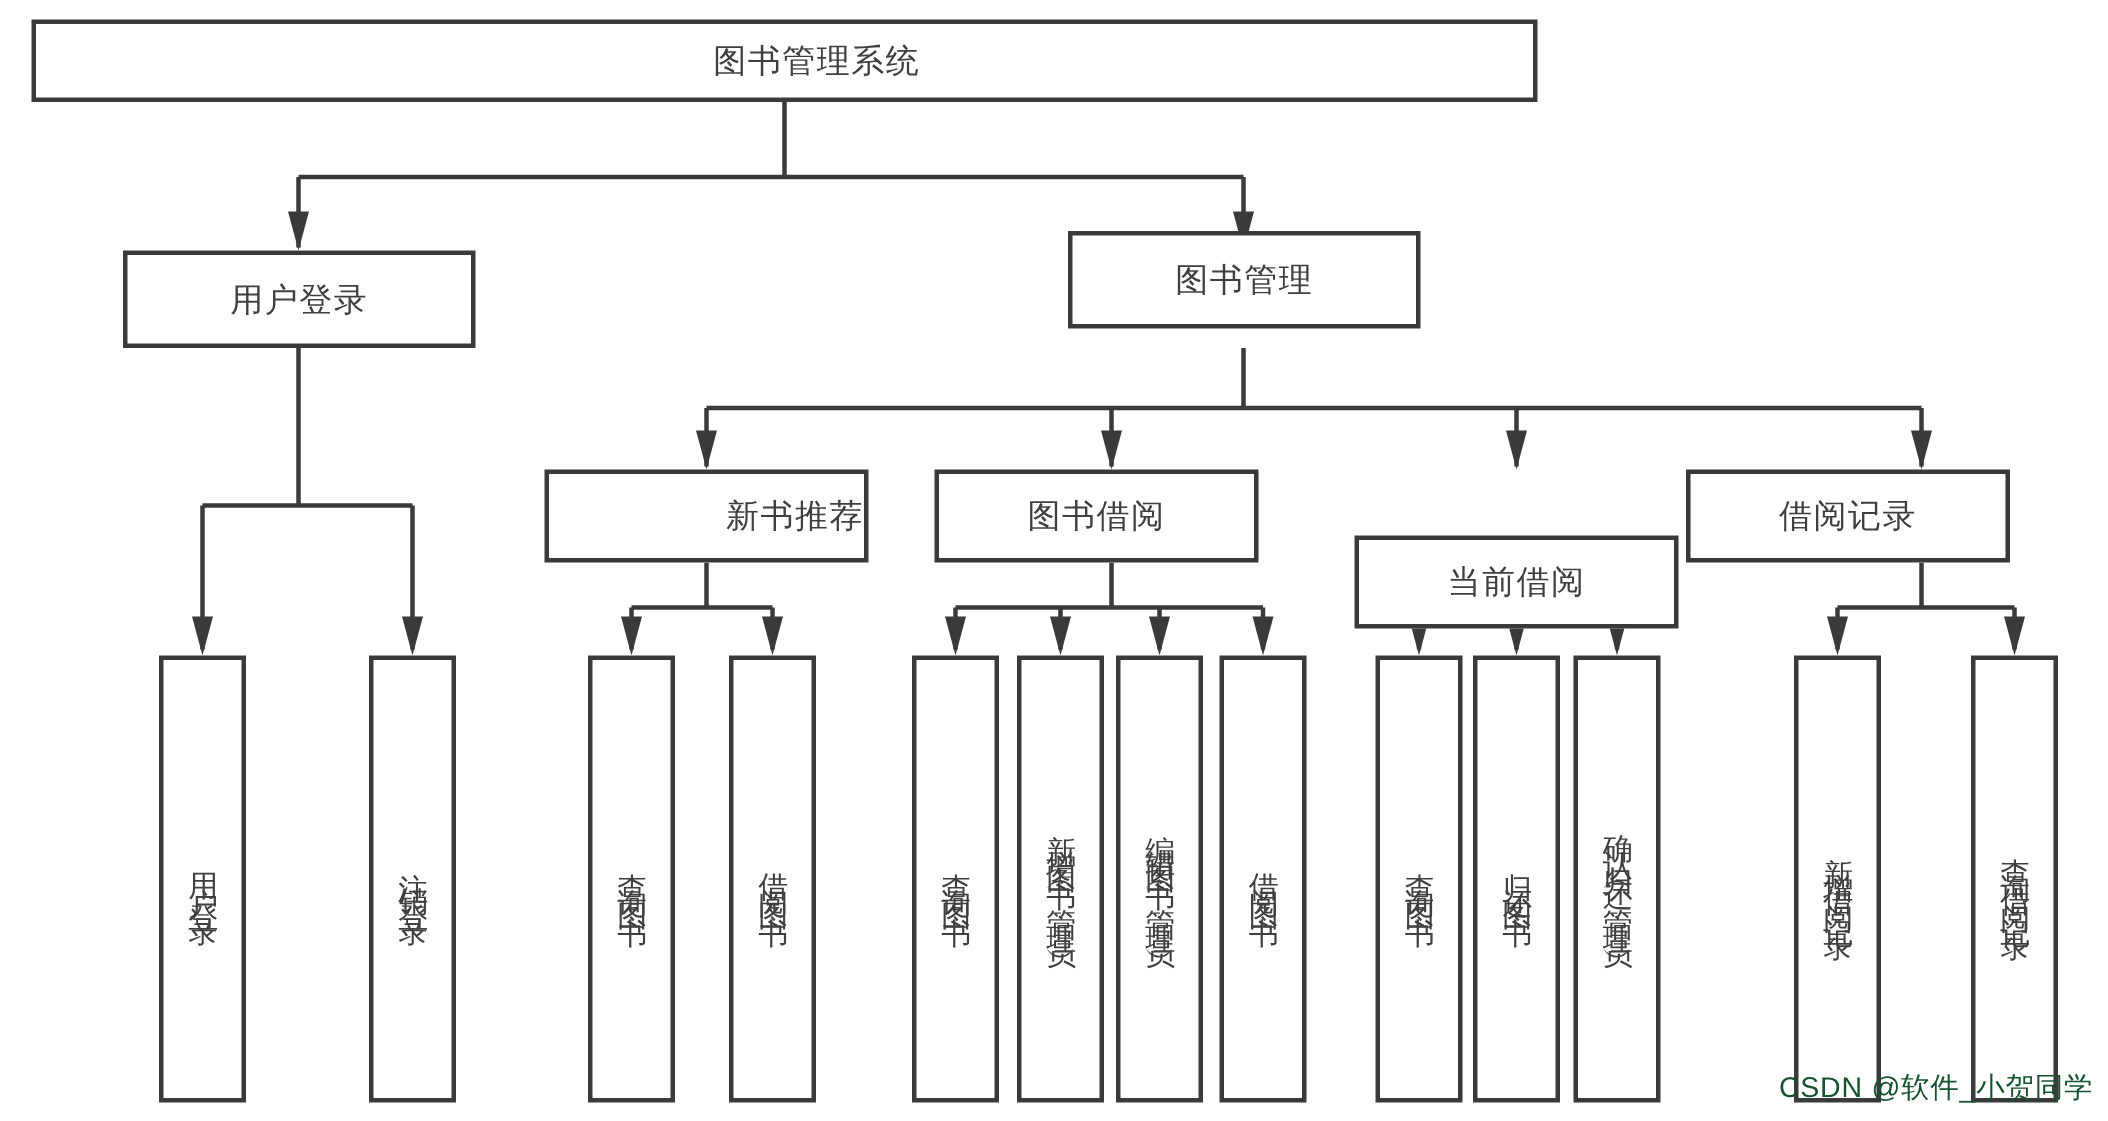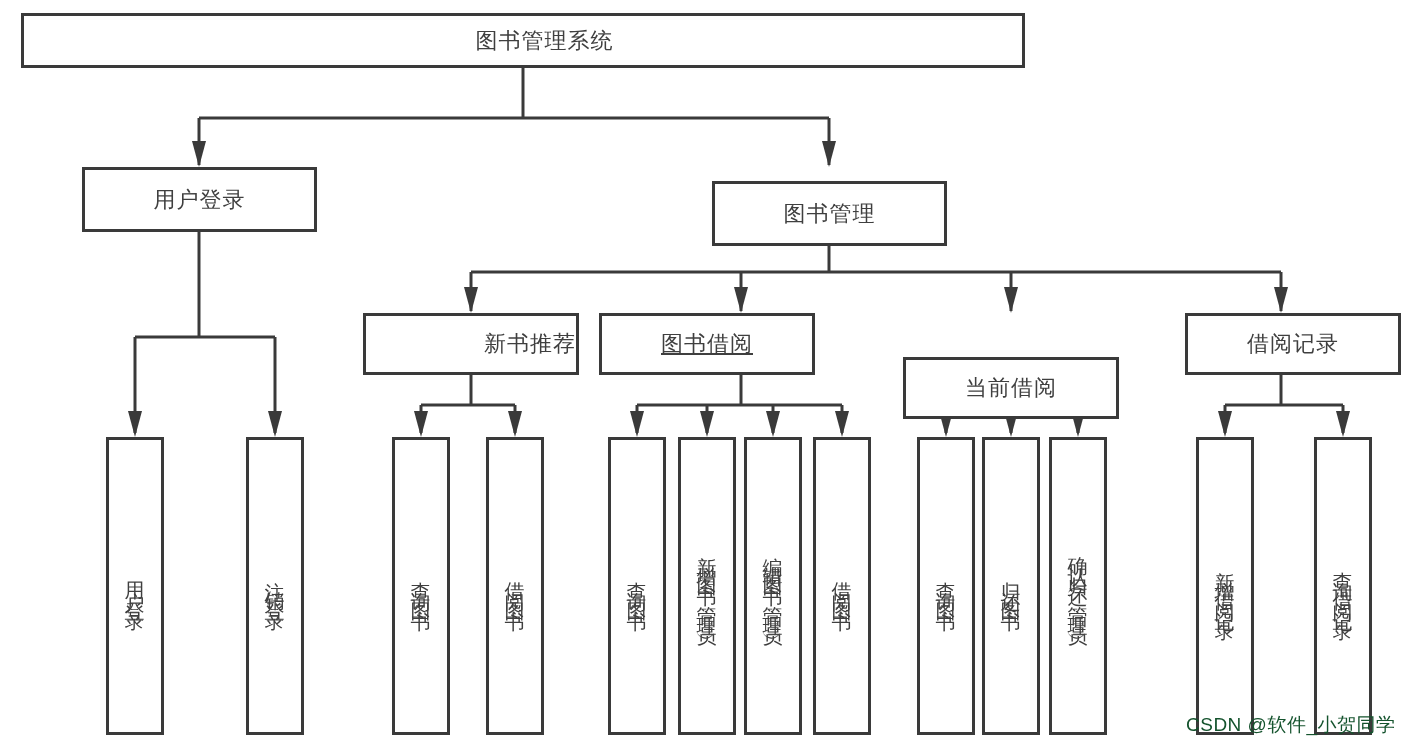--- a/index.html
+++ b/index.html
@@ -14,21 +14,21 @@
     display:flex; align-items:center; justify-content:center;
     text-align:center;
   }
   .h-label { font-size:22px; letter-spacing:1px; white-space:nowrap; }
   .v-label {
     writing-mode:vertical-rl; text-orientation:mixed;
     font-size:20px; letter-spacing:10px; line-height:1;
   }
   .root   { left:21px;  top:13px;  width:1004px; height:55px;padding-left:43px; }
   .lvl2-a { left:82px;  top:167px; width:235px;  height:65px; }
-  .lvl2-b { left:712px; top:181px; width:235px;  height:65px; }
+  .lvl2-b { left:712px; top:154px; width:235px;  height:65px; }
   .lvl3   { top:313px; width:216px; height:62px; }
   .leaf   { top:437px; width:58px;  height:298px; }
   .watermark {
     position:absolute; left:1186px; top:712px; z-index:3;
     font-size:19px; letter-spacing:0.5px; white-space:nowrap;
   }
 </style>
 </head>
 <body>
 
@@ -107,27 +107,27 @@
   <div class="box lvl2-a">
     <span class="h-label">用户登录</span>
   </div>
   <div class="box lvl2-b">
     <span class="h-label">图书管理</span>
   </div>
 
   <div class="box lvl3" style="left:363px;justify-content:flex-end;">
     <span class="h-label">新书推荐</span>
   </div>
-  <div class="box lvl3" style="left:599px;text-decoration:underline;">
+  <div class="box lvl3" style="left:623px;">
     <span class="h-label">图书借阅</span>
   </div>
   <div class="box lvl3" style="left:903px;margin-top:44px;">
     <span class="h-label">当前借阅</span>
   </div>
-  <div class="box lvl3" style="left:1185px;">
+  <div class="box lvl3" style="left:1124px;">
     <span class="h-label">借阅记录</span>
   </div>
 
   <div class="box leaf" style="left:106px;">
     <span class="v-label">用户登录</span>
   </div>
   <div class="box leaf" style="left:246px;">
     <span class="v-label">注销登录</span>
   </div>
   <div class="box leaf" style="left:392px;">

